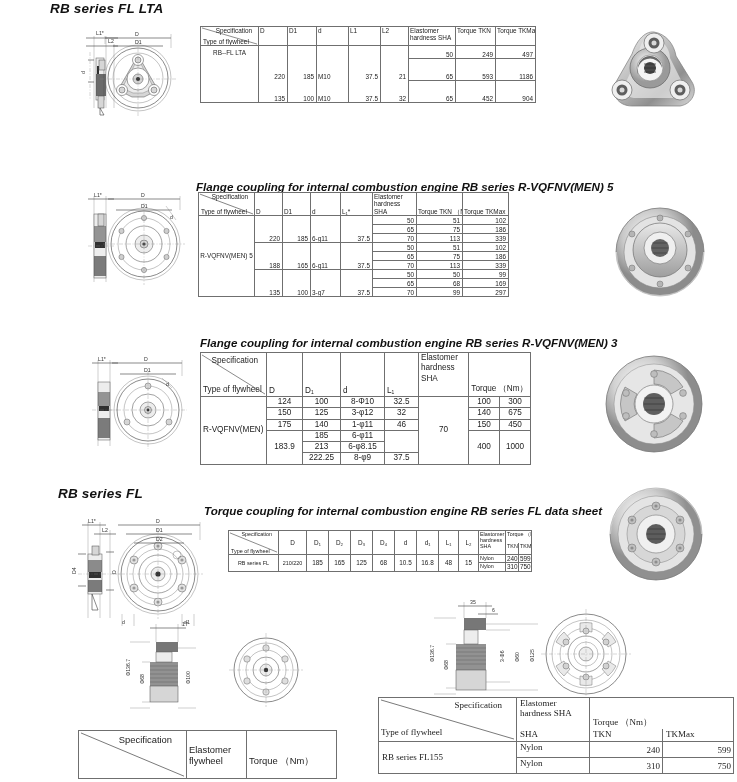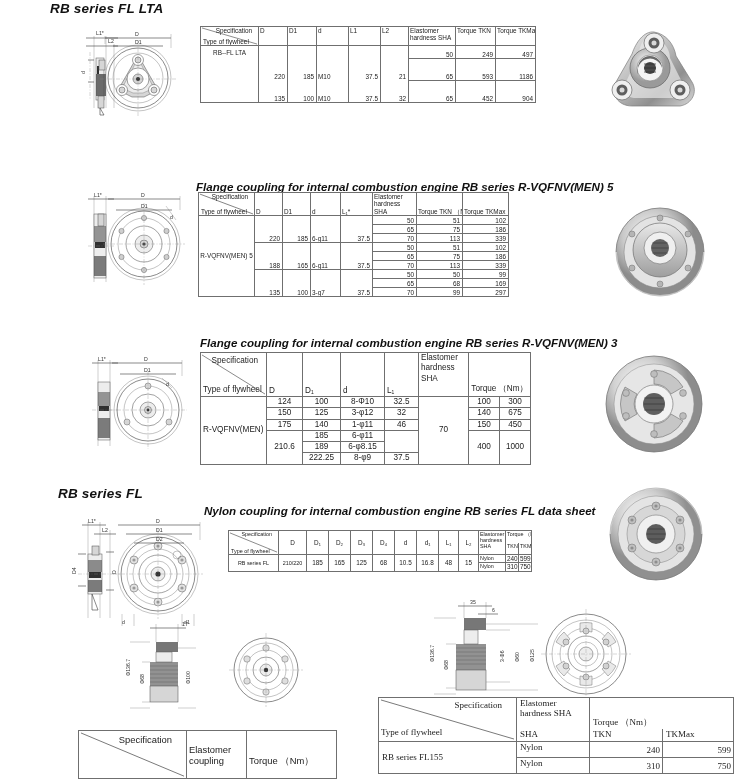--- a/index.html
+++ b/index.html
@@ -531,29 +531,29 @@
     </tr>
     <tr style="height:11px;">
       <td class="ctr">175</td>
       <td class="ctr">140</td>
       <td class="ctr">1-φ11</td>
       <td class="ctr">46</td>
       <td class="ctr">150</td>
       <td class="ctr">450</td>
     </tr>
     <tr style="height:11px;">
-      <td class="ctr" rowspan="3">210.6</td>
+      <td class="ctr" rowspan="3">183.9</td>
       <td class="ctr">185</td>
       <td class="ctr">6-φ11</td>
       <td class="ctr" rowspan="2"></td>
       <td class="ctr" rowspan="3">400</td>
       <td class="ctr" rowspan="3">1000</td>
     </tr>
     <tr style="height:11px;">
-      <td class="ctr">189</td>
+      <td class="ctr">213</td>
       <td class="ctr">6-φ8.15</td>
     </tr>
     <tr style="height:11px;">
       <td class="ctr">222.25</td>
       <td class="ctr">8-φ9</td>
       <td class="ctr">37.5</td>
     </tr>
   </tbody>
     </table>
 
@@ -584,21 +584,21 @@
           <circle cx="97" cy="68" r="3.4"></circle>
         <circle cx="68" cy="86" r="3.4"></circle>
           <circle cx="40" cy="68" r="3.4"></circle>
           <circle cx="40" cy="45" r="3.4"></circle>
       </g>
     </svg>
   </div>
 
   <div class="sec-title" style="left:58px; top:486px;">RB series FL</div>
 
-  <div class="tbl-title" style="left:204px; top:504px;">Nylon coupling for internal combustion engine RB series FL data sheet</div>
+  <div class="tbl-title" style="left:204px; top:504px;">Torque coupling for internal combustion engine RB series FL data sheet</div>
 
   <div class="drw" style="left:42px; top:514px;">
     <svg width="175" height="120" viewBox="0 0 175 120">
       <g>
         <line class="ext" x1="46" y1="8" x2="46" y2="104"></line>
         <line class="ext" x1="58" y1="8" x2="58" y2="104"></line>
         <line class="ext" x1="68" y1="16" x2="68" y2="104"></line>
         <line class="ln" x1="40" y1="11" x2="64" y2="11"></line>
         <text class="dim" x="46" y="9">L1*</text>
         <line class="ln" x1="52" y1="20" x2="74" y2="20"></line>
@@ -924,21 +924,21 @@
         <col style="width:90px">
       </colgroup>
     <tbody>
         <tr>
       <td class="corner" rowspan="2" style="height:48px;">
         <svg viewBox="0 0 108 48" preserveAspectRatio="none">
               <line x1="2" y1="2" x2="106" y2="46" stroke="#555" stroke-width=".8"></line>
             </svg>
         <span class="spec" style="top:3px; right:14px; font-size:9.4px;">Specification</span>
       </td>
-      <td style="white-space:normal; border-bottom:none; font-size:9.4px; line-height:1.15; vertical-align:bottom; padding-top:14px;">Elastomer coupling</td>
+      <td style="white-space:normal; border-bottom:none; font-size:9.4px; line-height:1.15; vertical-align:bottom; padding-top:14px;">Elastomer flywheel</td>
       <td style="border-bottom:none; font-size:9.4px; vertical-align:bottom;">Torque （Nm）</td>
     </tr>
     <tr style="height:12px;">
       <td style="border-top:none;"></td>
       <td style="border-top:none;"></td>
     </tr>
   </tbody>
     </table>
 
 </div>

